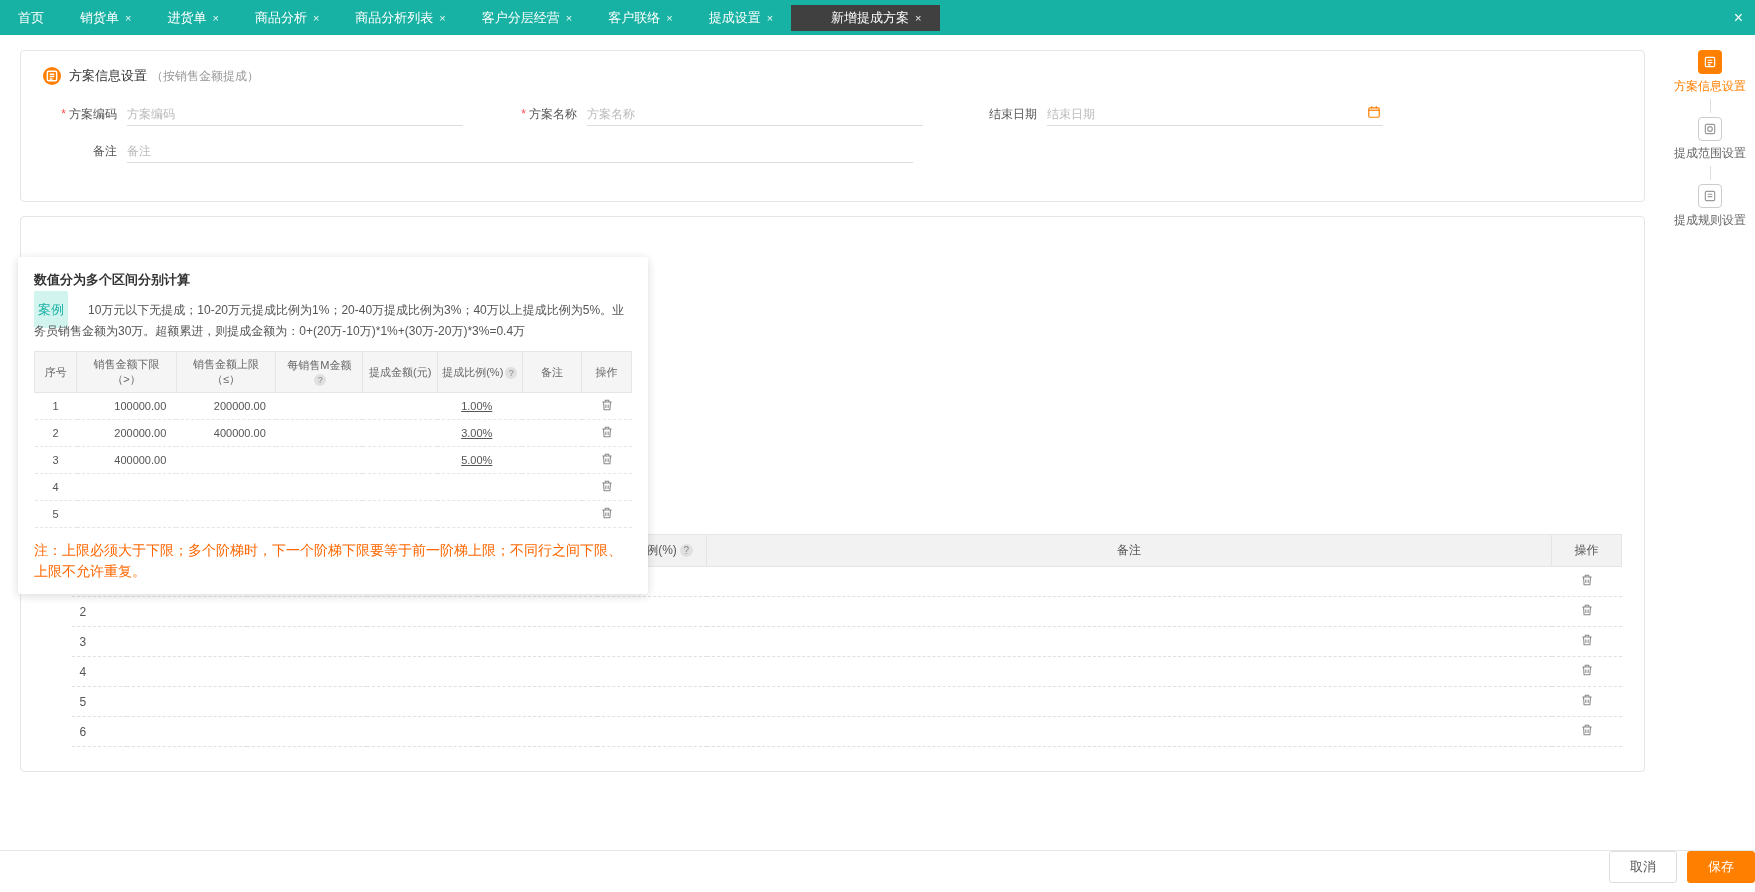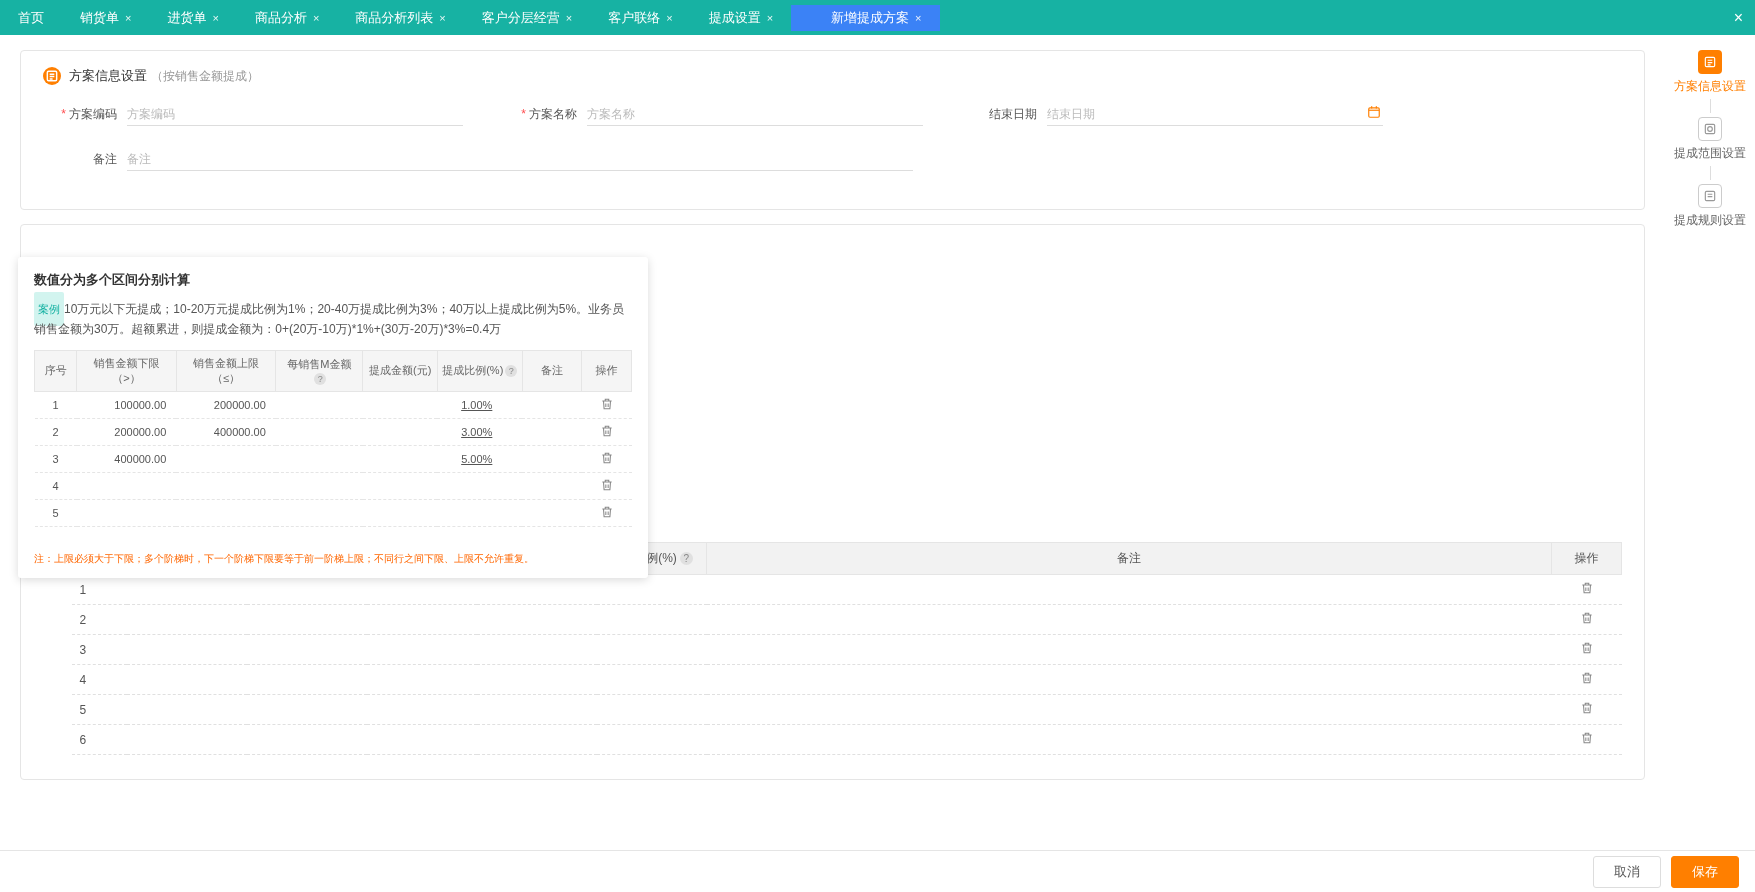--- a/index.html
+++ b/index.html
@@ -1,21 +1,21 @@
 <!DOCTYPE html>
 <html><head>
 <meta charset="utf-8">
 <style>
 * { margin: 0; padding: 0; box-sizing: border-box; }
 body { font-family: "Microsoft YaHei", Arial, sans-serif; font-size: 12px; color: #333; background: #fff; }
 
 
 .tab-bar { background: #17b2a3; display: flex; align-items: center; height: 35px; position: relative; }
 .tab { padding: 0 18px; height: 26px; display: flex; align-items: center; color: #fff; font-size: 13px; cursor: pointer; white-space: nowrap; }
-.tab.active { background: #3b82f6; padding-left: 40px; }
+.tab.active { background: #404040; padding-left: 40px; }
 .tab .close { margin-left: 6px; font-size: 11px; opacity: 0.9; }
 .tab-bar .win-close { position: absolute; right: 12px; top: 0; height: 35px; display: flex; align-items: center; color: #fff; font-size: 16px; cursor: pointer; }
 
 
 .wrapper { display: flex; }
 .content-area { flex: 1; padding: 15px 20px 60px 20px; }
 .sidebar { width: 90px; padding-top: 15px; text-align: center; font-size: 12px; color: #666; }
 .sidebar .step { margin-bottom: 4px; cursor: pointer; }
 .sidebar .step .icon-box { width: 24px; height: 24px; margin: 0 auto 4px; border-radius: 4px; display: flex; align-items: center; justify-content: center; }
 .sidebar .step.active .icon-box { background: #ff7f00; color: #fff; }
@@ -24,21 +24,21 @@
 .sidebar .connector { width: 1px; height: 14px; background: #ddd; margin: 0 auto 4px; }
 
 
 .panel { border: 1px solid #e5e5e5; border-radius: 4px; padding: 16px 22px 24px; margin-bottom: 14px; background: #fff; }
 .panel-header { display: flex; align-items: center; margin-bottom: 18px; }
 .panel-header .badge { width: 18px; height: 18px; border-radius: 50%; background: #ff7f00; color: #fff; display: flex; align-items: center; justify-content: center; font-size: 11px; margin-right: 8px; }
 .panel-header .title { font-size: 13px; font-weight: 500; color: #333; }
 .panel-header .subtitle { font-size: 12px; color: #999; margin-left: 4px; }
 
 
-.form-grid { display: flex; flex-wrap: wrap; gap: 8px 40px; align-items: flex-end; }
+.form-grid { display: flex; flex-wrap: wrap; gap: 0 40px; align-items: flex-end; }
 .form-row { display: flex; align-items: center; margin-bottom: 14px; width: 420px; }
 .form-label { width: 84px; text-align: right; padding-right: 10px; font-size: 12px; color: #555; }
 .form-label .req { color: #ff4d4f; margin-right: 3px; }
 .form-input-wrap { flex: 1; position: relative; border-bottom: 1px solid #ddd; }
 .form-input { width: 100%; border: none; outline: none; font-size: 12px; padding: 4px 0; background: transparent; color: #333; }
 .form-input::placeholder { color: #bbb; }
 .form-input-wrap .cal-icon { position: absolute; right: 2px; top: 2px; color: #ff7f00; font-size: 13px; }
 
 
 .radio-row { display: flex; align-items: center; margin: 8px 0 12px 28px; font-size: 12px; color: #555; }
@@ -53,31 +53,31 @@
 .main-table { width: 100%; border-collapse: collapse; font-size: 12px; margin: 0 0 0 28px; width: calc(100% - 28px); }
 .main-table th { background: #f2f2f2; border: 1px solid #e5e5e5; padding: 7px 8px; font-weight: normal; color: #555; text-align: center; }
 .main-table td { border-bottom: 1px dashed #e0e0e0; padding: 6px 8px; color: #555; text-align: left; }
 .main-table th .q { display:inline-flex; width:13px; height:13px; border-radius:50%; background:#e0e0e0; color:#888; font-size:10px; align-items:center; justify-content:center; margin-left:3px; }
 .trash { color: #888; cursor: pointer; }
 
 
 .popup { position: absolute; left: 18px; top: 257px; width: 630px; background: #fff; box-shadow: 0 2px 10px rgba(0,0,0,0.15); border-radius: 3px; padding: 14px 16px 12px; z-index: 100; }
 .popup-title { font-size: 13px; font-weight: 600; margin-bottom: 10px; color: #333; }
 .popup-example { font-size: 12px; color: #555; line-height: 1.7; margin-bottom: 10px; }
-.popup-example .tag { background: #d2f4ef; color: #17b2a3; padding: 11px 4px; border-radius: 2px; margin-right: 0; font-size: 11px; }
+.popup-example .tag { background: #d2f4ef; color: #17b2a3; padding: 11px 4px; border-radius: 2px; margin-right: 20px; font-size: 13px; }
 .popup-table { width: 100%; border-collapse: collapse; font-size: 11px; }
 .popup-table th { background: #f5f5f5; border: 1px solid #e5e5e5; padding: 5px 4px; font-weight: normal; color: #666; text-align: center; }
 .popup-table td { border-bottom: 1px dashed #e5e5e5; padding: 5px 4px; text-align: center; color: #555; }
 .popup-table td:nth-child(2), .popup-table td:nth-child(3) { text-align: right; padding-right: 10px; }
 .popup-table td:nth-child(6) { text-align: center; padding-right: 10px; text-decoration: underline; }
-.popup-note { color: #ff6600; font-size: 10px; margin-top: 24px; line-height: 1.5; }
+.popup-note { color: #ff6600; font-size: 14px; margin-top: 12px; line-height: 1.5; }
 .popup-table th .q { display:inline-flex; width:12px; height:12px; border-radius:50%; background:#e0e0e0; color:#888; font-size:9px; align-items:center; justify-content:center; margin-left:2px; }
 
 
-.footer { position: fixed; bottom: 0; left: 0; right: 0; height: 42px; border-top: 1px solid #e5e5e5; background: #fff; display: flex; align-items: center; justify-content: flex-end; padding-right: 16px; gap: 10px; }
+.footer { position: fixed; bottom: 0; left: 0; right: 0; height: 42px; border-top: 1px solid #e5e5e5; background: #fff; display: flex; align-items: flex-start; justify-content: flex-end; gap: 10px; }
 .btn { padding: 6px 20px; border-radius: 3px; font-size: 13px; cursor: pointer; border: 1px solid #ddd; background: #fff; color: #555; }
 .btn.primary { background: #ff7f00; border-color: #ff7f00; color: #fff; }
 
 svg.i { width: 14px; height: 14px; }
 </style>
 </head>
 <body>
 
 <div class="tab-bar">
   <div class="tab">

